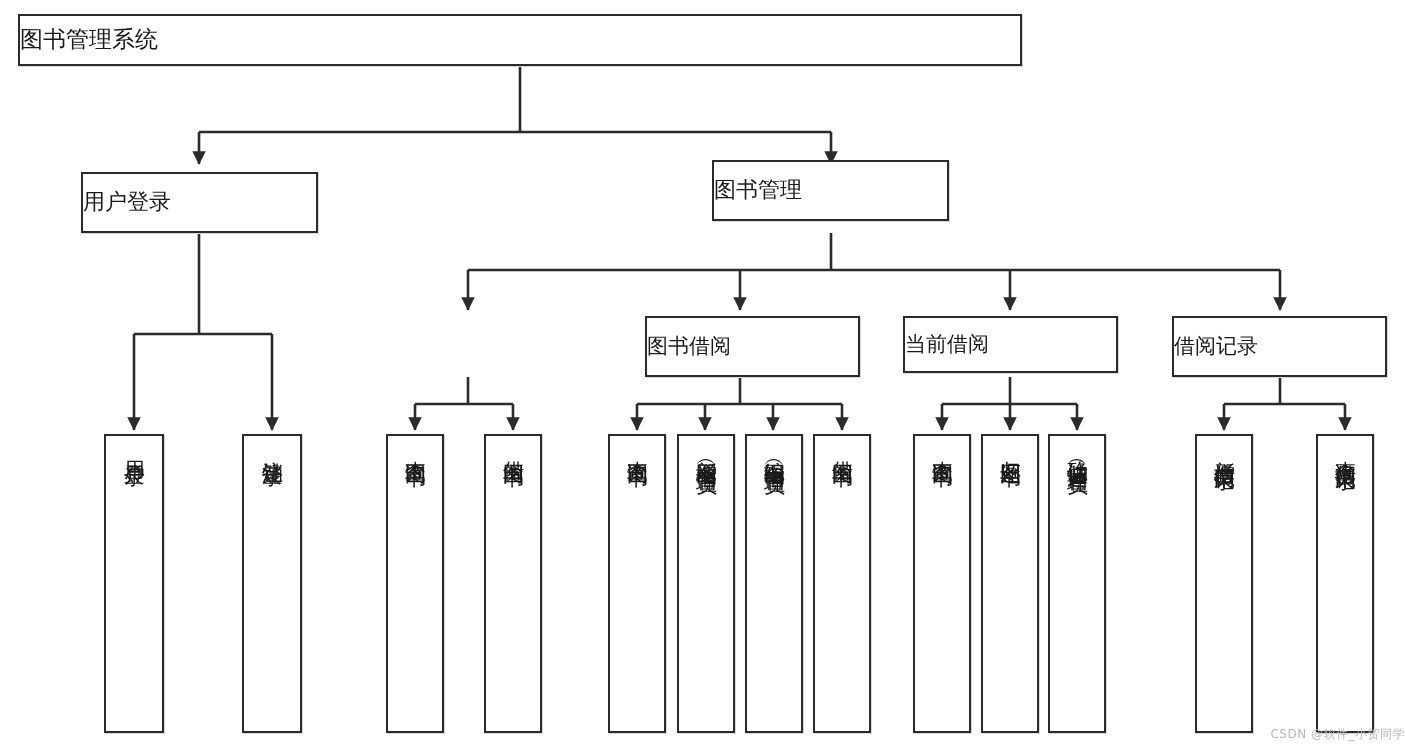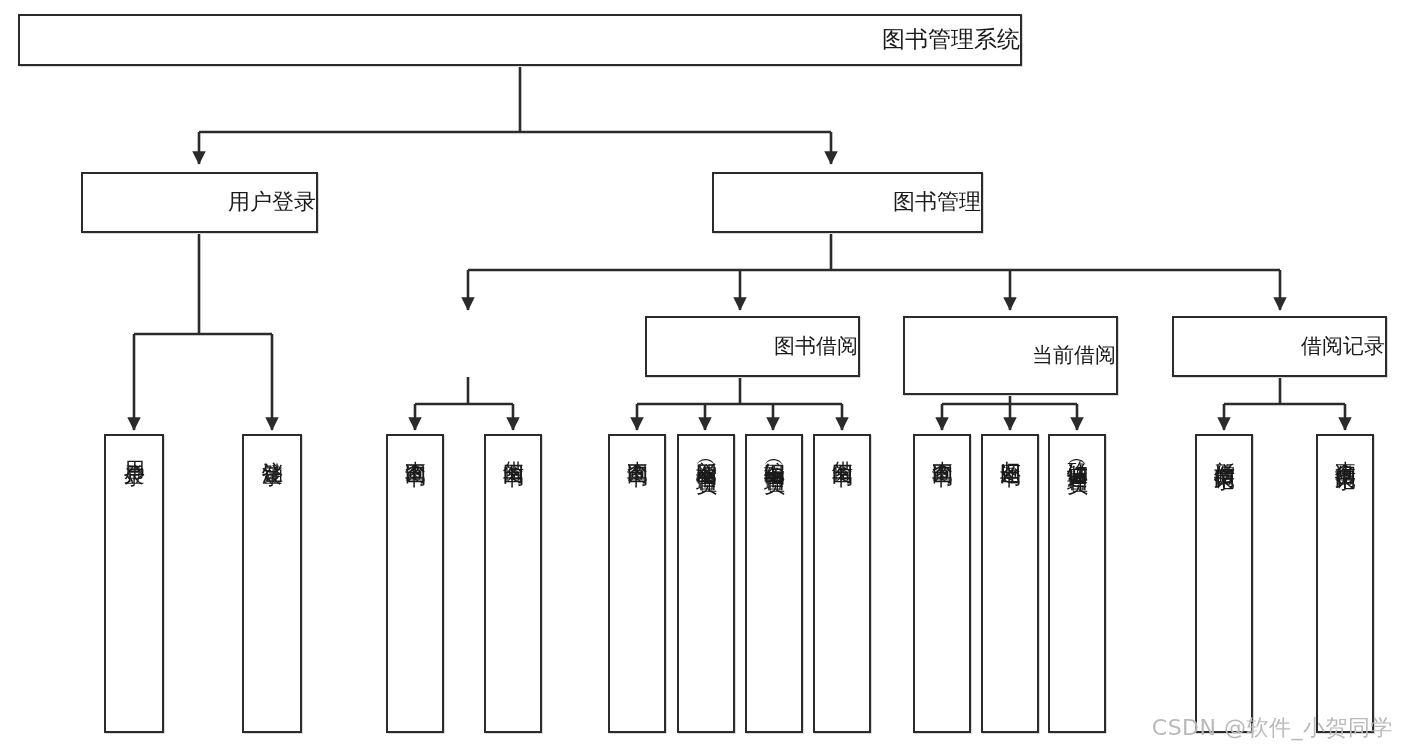--- a/index.html
+++ b/index.html
@@ -27,21 +27,21 @@
     pointer-events: none;
   }
   .node {
     position: absolute;
     box-sizing: border-box;
     background: #ffffff;
     border: 2px solid #2b2b2b;
     box-shadow: 1px 1px 0 0 #d9d9d9;
     display: flex;
     align-items: center;
-    justify-content: flex-end;
+    justify-content: flex-start;
     color: #1a1a1a;
   }
   .node .label {
     display: block;
     text-align: center;
     line-height: 1.12;
     white-space: pre-line;
   }
   
   .node.horiz .label {
@@ -59,23 +59,23 @@
   .node.vert .label {
     writing-mode: vertical-rl;
     text-orientation: upright;
     font-size: 21px;
     letter-spacing: 2px;
     line-height: 1.0;
     max-height: 100%;
   }
   #watermark {
     position: absolute;
-    right: 12px;
+    right: 0;
     bottom: 4px;
-    font-size: 22px;
+    font-size: 12px;
     color: #b9b9b9;
     letter-spacing: 0.5px;
     user-select: none;
     white-space: nowrap;
   }
 </style>
 </head>
 <body>
 
 <div id="diagram-root">
@@ -130,31 +130,31 @@
     </g>
   </svg>
 
   <div class="node horiz root" style="left:18px; top:14px; width:1004px; height:52px;">
     <span class="label">图书管理系统</span>
   </div>
 
   <div class="node horiz lvl2" style="left:81px; top:172px; width:237px; height:61px;">
     <span class="label">用户登录</span>
   </div>
-  <div class="node horiz lvl2" style="left:712px; top:172px; width:271px; height:61px;padding-left:16px;">
+  <div class="node horiz lvl2" style="left:712px; top:160px; width:237px; height:61px;">
     <span class="label">图书管理</span>
   </div>
 
   <div class="node horiz lvl3" style="left:633px; top:316px; width:215px; height:61px;margin-left:12px;">
     <span class="label">图书借阅</span>
   </div>
-  <div class="node horiz lvl3" style="left:903px; top:316px; width:215px; height:79px;">
+  <div class="node horiz lvl3" style="left:903px; top:316px; width:215px; height:57px;">
     <span class="label">当前借阅</span>
   </div>
-  <div class="node horiz lvl3" style="left:1172px; top:316px; width:215px; height:61px;padding-left:34px;">
+  <div class="node horiz lvl3" style="left:1172px; top:316px; width:215px; height:61px;">
     <span class="label">借阅记录</span>
   </div>
 
   <div class="node vert" style="left:104px; top:434px; width:60px; height:299px;">
     <span class="label">用户登录</span>
   </div>
   <div class="node vert" style="left:242px; top:434px; width:60px; height:299px;">
     <span class="label">注销登录</span>
   </div>
 

